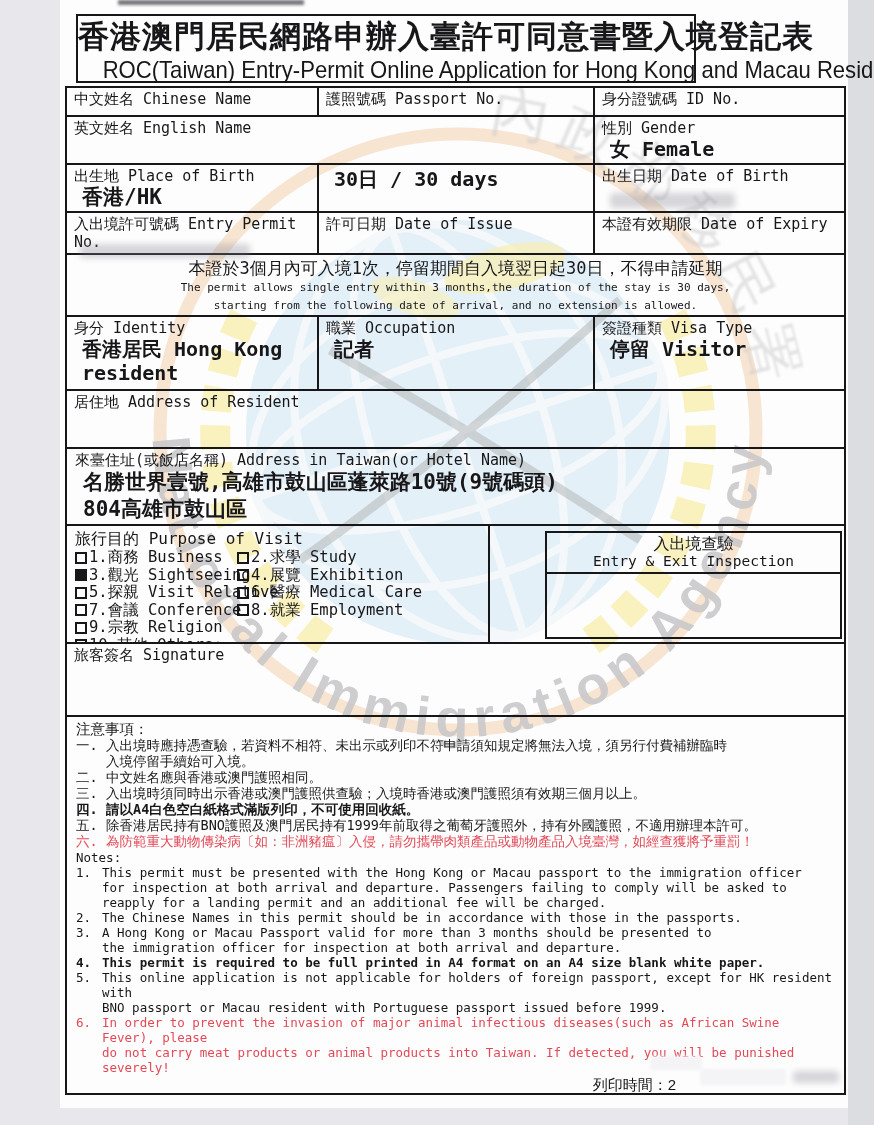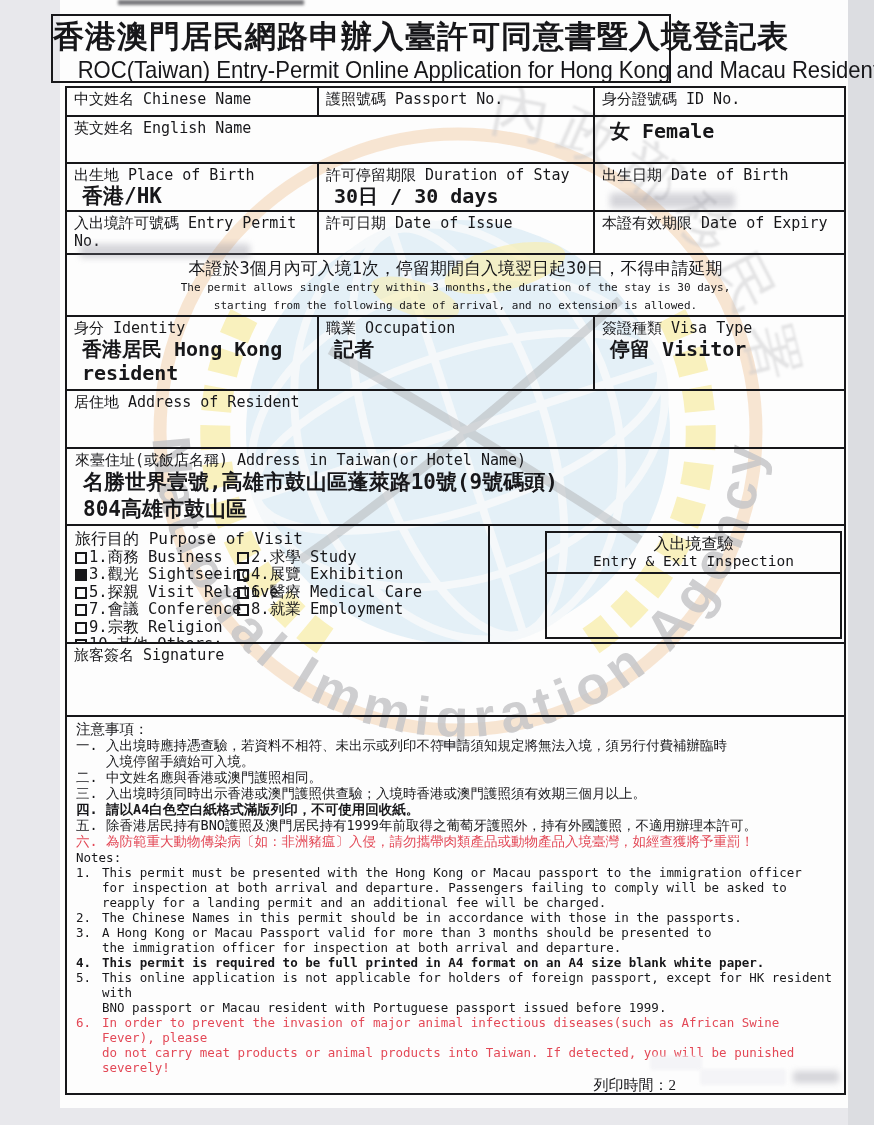--- a/index.html
+++ b/index.html
@@ -12,21 +12,21 @@
   body{background:var(--bg);font-family:"DejaVu Sans Mono","Liberation Mono",monospace;color:var(--ink);}
   .stage{position:relative;width:874px;height:1125px;overflow:hidden;background:var(--bg);}
   .paper{position:absolute;left:60px;top:0;width:788px;height:1108px;background:var(--paper);}
   .edge-right{position:absolute;right:0;top:0;width:26px;height:1125px;background:#dcdde1;}
   .cutoff-strip{position:absolute;left:118px;top:0;width:186px;height:5px;background:#3a3a40;filter:blur(1.5px);opacity:.7;}
 
   
   .watermark{position:absolute;left:0;top:0;pointer-events:none;}
 
   
-  .box-title{position:absolute;left:51px;top:14px;width:620px;height:69px;border:2px solid var(--ink);background:transparent;text-align:center;z-index:2;}
+  .box-title{position:absolute;left:76px;top:14px;width:620px;height:69px;border:2px solid var(--ink);background:transparent;text-align:center;z-index:2;}
   .title-zh{font-family:"Liberation Sans",sans-serif;font-size:31px;font-weight:700;letter-spacing:1px;line-height:42px;white-space:nowrap;}
   .title-en{font-family:"Liberation Sans",sans-serif;font-size:24px;line-height:24px;white-space:nowrap;transform:scaleX(.92);transform-origin:center;}
 
   
   .box-main{position:absolute;left:65px;top:86px;width:781px;height:1009px;border:2px solid var(--ink);z-index:2;display:flex;flex-direction:column;}
   .row{border-bottom:2px solid var(--ink);display:grid;position:relative;}
   .row:last-child{border-bottom:none;}
   .cols3{grid-template-columns:252px 276px 1fr;}
   .cols2{grid-template-columns:530px 1fr;}
   .cols-p{grid-template-columns:423px 1fr;}
@@ -61,21 +61,21 @@
   .notes-cell{display:block;padding:4px 8px 0 9px;font-size:13.5px;line-height:16px;}
   .notes-head{font-size:14.5px;}
   .note{display:flex;}
   .note .nm{flex:none;width:30px;}
   .note .nt{flex:1;}
   .note .ln{display:block;}
   .note[data-style="bold"]{font-weight:700;}
   .note[data-style="red"]{color:var(--red);}
   .notes-en{font-size:12.5px;line-height:15px;margin-top:1px;}
   .notes-en .note .nm{width:26px;}
-  .print-line{font-size:15px;text-align:right;padding-right:160px;margin-top:2px;font-family:Liberation Serif, serif;}
+  .print-line{font-size:15px;text-align:right;padding-right:160px;margin-top:2px;font-family:Liberation Sans, sans-serif;}
 
   
   .blob{position:absolute;background:rgba(130,132,145,.32);filter:blur(3px);border-radius:3px;z-index:5;}
   .blob.light{background:rgba(242,242,246,.85);filter:blur(1.5px);}
 </style>
 </head>
 <body>
 
 <div class="stage">
   <div class="paper"></div>
@@ -130,31 +130,31 @@
       <div class="cell">
           <div class="lbl">身分證號碼 ID No.</div>
         </div>
     </div>
 
     <div class="row cols2" style="height:53px;grid-template-columns:528px 1fr;">
       <div class="cell">
           <div class="lbl">英文姓名 English Name</div>
         </div>
       <div class="cell">
+        <div class="lbl">性別 Gender</div>
         <div class="val">女 Female</div>
       </div>
     </div>
 
     <div class="row cols3" style="height:50px;">
       <div class="cell">
         <div class="lbl">出生地 Place of Birth</div>
         <div class="val big">香港/HK</div>
       </div>
       <div class="cell">
-        <div class="lbl">許可停留期限 Duration of Stay</div>
         <div class="val">30日 / 30 days</div>
       </div>
       <div class="cell">
         <div class="lbl">出生日期 Date of Birth</div>
       </div>
     </div>
 
     <div class="row cols3" style="height:48px;">
       <div class="cell">
           <div class="lbl">入出境許可號碼 Entry Permit No.</div>

